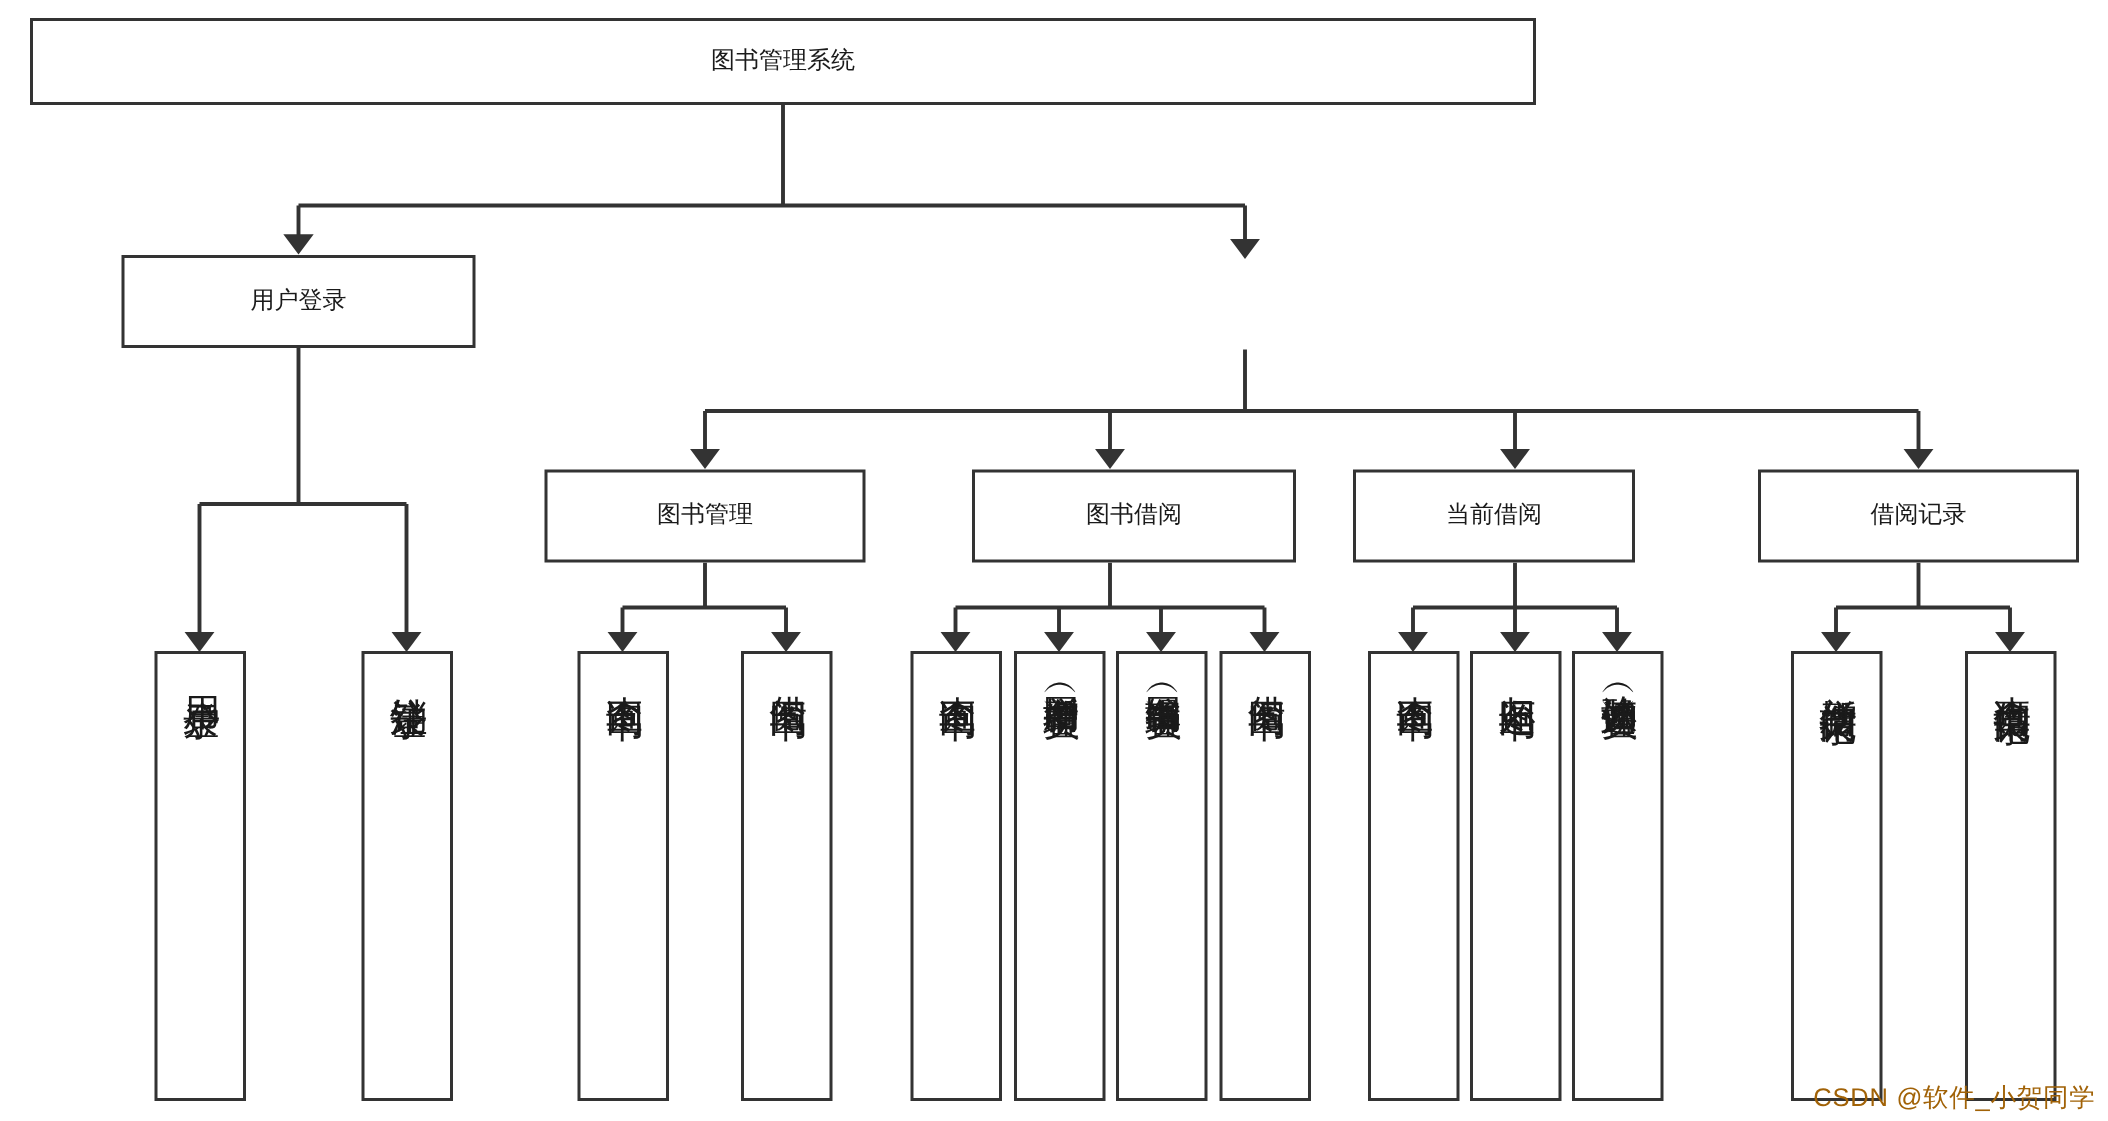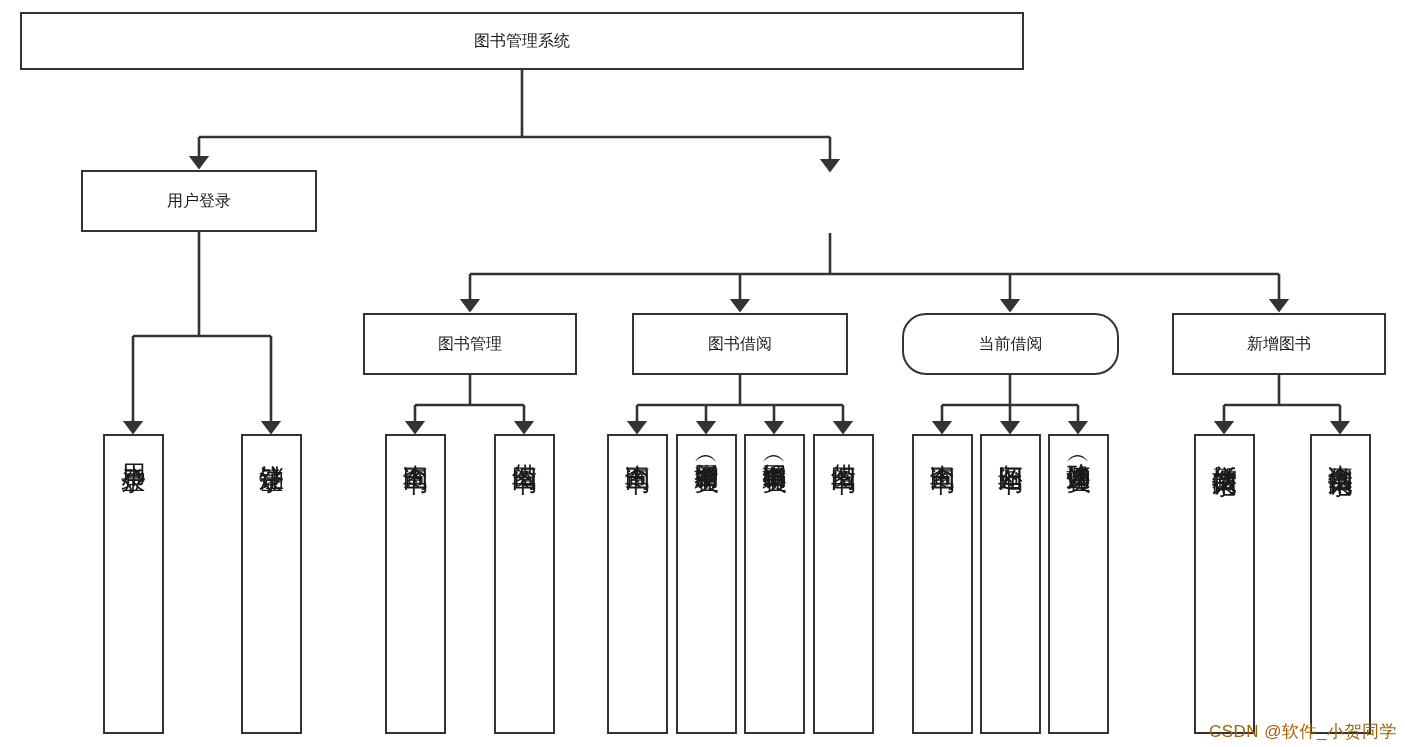--- a/index.html
+++ b/index.html
@@ -131,28 +131,28 @@
     <span class="label">图书管理系统</span>
   </div>
 
   <div class="node horiz" style="left:81px; top:170px; width:236px; height:62px;">
     <span class="label">用户登录</span>
   </div>
 
   <div class="node horiz" style="left:363px; top:313px; width:214px; height:62px;">
     <span class="label">图书管理</span>
   </div>
-  <div class="node horiz" style="left:632px; top:313px; width:216px; height:62px;">
+  <div class="node horiz" style="left:648px; top:313px; width:216px; height:62px;">
     <span class="label">图书借阅</span>
   </div>
-  <div class="node horiz" style="left:902px; top:313px; width:217px; height:62px;border-radius:24px;">
+  <div class="node horiz" style="left:902px; top:313px; width:188px; height:62px;">
     <span class="label">当前借阅</span>
   </div>
   <div class="node horiz" style="left:1172px; top:313px; width:214px; height:62px;">
-    <span class="label">新增图书</span>
+    <span class="label">借阅记录</span>
   </div>
 
   <div class="node vert" style="left:103px; top:434px; width:61px; height:300px;">
     <span class="label">用户登录</span>
   </div>
   <div class="node vert" style="left:241px; top:434px; width:61px; height:300px;">
     <span class="label">注销登录</span>
   </div>
 
   <div class="node vert" style="left:385px; top:434px; width:61px; height:300px;">

